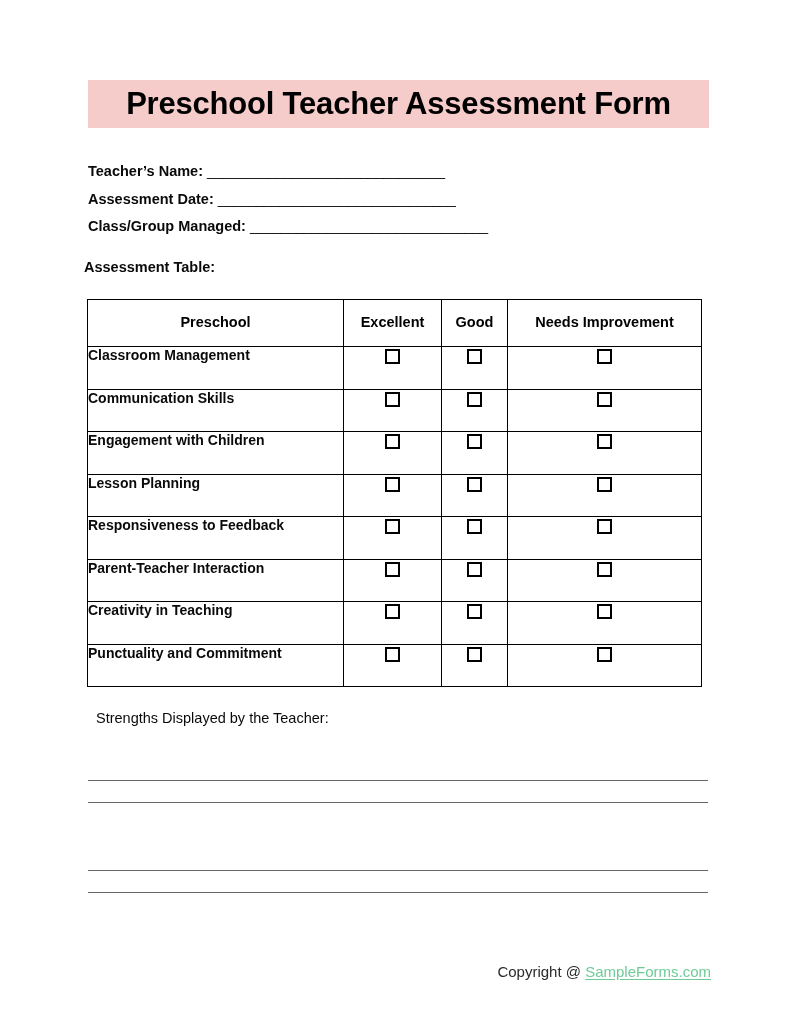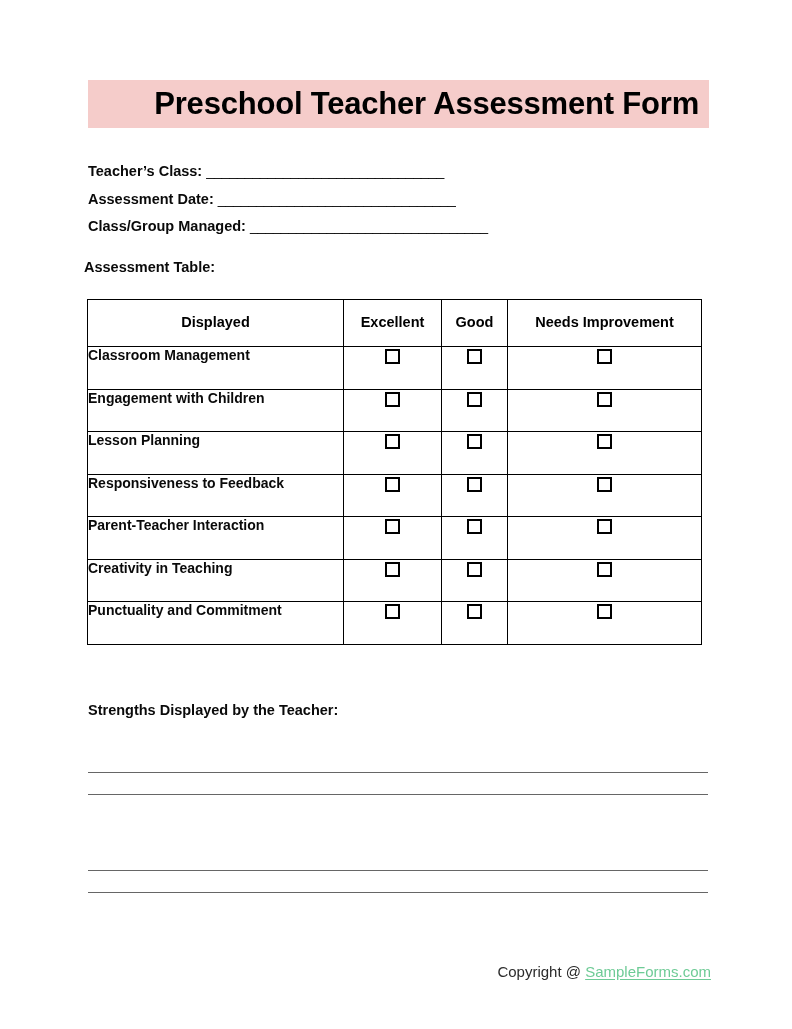--- a/index.html
+++ b/index.html
@@ -33,21 +33,21 @@
     width: 621px;
   }
   .doc-title {
     display: block;
     background: #f5ccca;
     font-size: 31px;
     font-weight: bold;
     line-height: 48px;
     letter-spacing: -0.2px;
     color: #000000;
-    text-align: right;
+    text-align: center;
     white-space: nowrap;
     padding: 0 10px;
     box-sizing: border-box;
   }
 
   
   .fields {
     position: absolute;
     left: 88px;
     top: 158px;
@@ -126,24 +126,24 @@
     vertical-align: middle;
   }
 
   
   .resp-section { position: absolute; left: 88px; width: 620px; }
   #strengths-section { top: 702px; }
   #areas-section     { top: 816px; }
 
   .resp-heading {
     font-size: 14.5px;
-    font-weight: bold;
-    color: #0a0a0a;
-    white-space: nowrap;
-    margin: 0;
+    font-weight: normal;
+    color: #0a0a0a;
+    white-space: nowrap;
+    margin: 8px;
   }
   .write-line {
     height: 0;
     border-bottom: 1px solid #666666;
     width: 620px;
   }
   .write-line.first { margin-top: 54px; }
   .write-line.second { margin-top: 21px; }
 
   
@@ -170,21 +170,21 @@
 
 <div class="page">
 
   <div class="title-wrap">
     <span class="doc-title">Preschool Teacher Assessment Form</span>
   </div>
 
   <div class="fields">
 
     <div class="field-row">
-      <span class="field-label">Teacher’s Class:</span>
+      <span class="field-label">Teacher’s Name:</span>
       <span class="field-blank">_______________________________</span>
     </div>
 
     <div class="field-row">
       <span class="field-label">Assessment Date:</span>
       <span class="field-blank">_______________________________</span>
     </div>
 
     <div class="field-row">
       <span class="field-label">Class/Group Managed:</span>
@@ -197,29 +197,35 @@
 
   <table class="assess-table">
     <colgroup>
       <col class="col-criteria">
       <col class="col-excellent">
       <col class="col-good">
       <col class="col-needs">
     </colgroup>
     <thead>
       <tr>
-        <th>Displayed</th>
+        <th>Preschool</th>
         <th>Excellent</th>
         <th>Good</th>
         <th>Needs Improvement</th>
       </tr>
     </thead>
     <tbody>
       <tr>
         <td class="crit-cell">Classroom Management</td>
+        <td class="check-cell"><span class="checkbox-glyph"></span></td>
+        <td class="check-cell"><span class="checkbox-glyph"></span></td>
+        <td class="check-cell"><span class="checkbox-glyph"></span></td>
+      </tr>
+      <tr>
+        <td class="crit-cell">Communication Skills</td>
         <td class="check-cell"><span class="checkbox-glyph"></span></td>
         <td class="check-cell"><span class="checkbox-glyph"></span></td>
         <td class="check-cell"><span class="checkbox-glyph"></span></td>
       </tr>
       <tr>
         <td class="crit-cell">Engagement with Children</td>
         <td class="check-cell"><span class="checkbox-glyph"></span></td>
         <td class="check-cell"><span class="checkbox-glyph"></span></td>
         <td class="check-cell"><span class="checkbox-glyph"></span></td>
       </tr>

